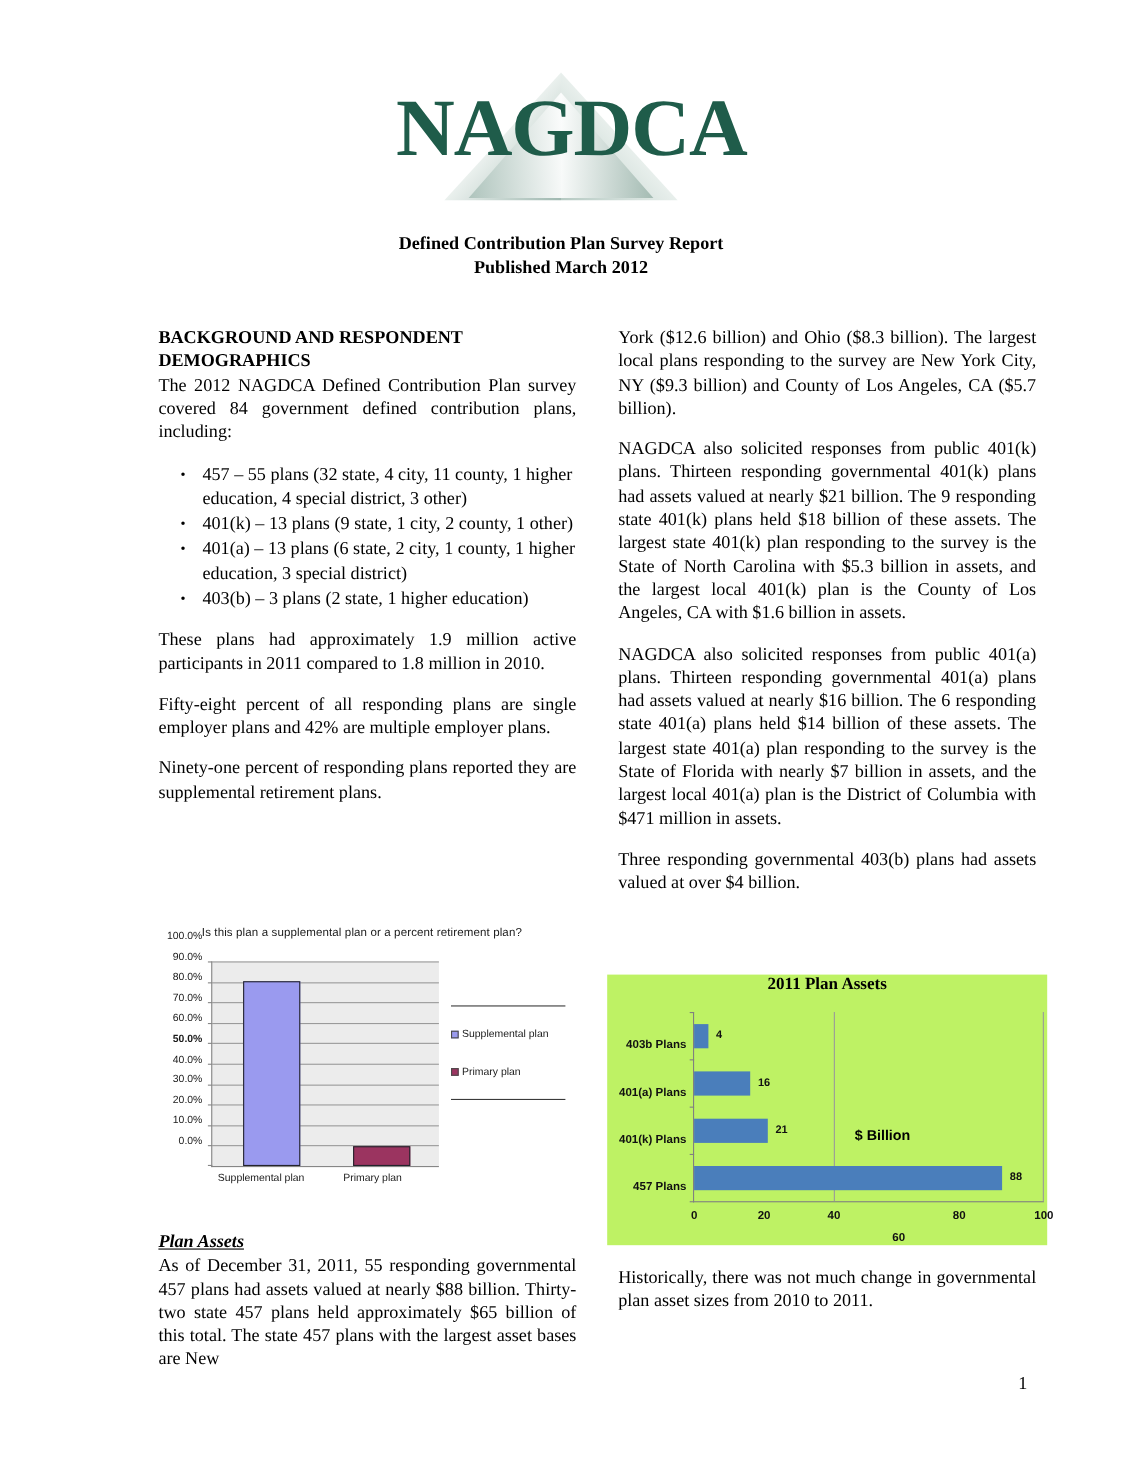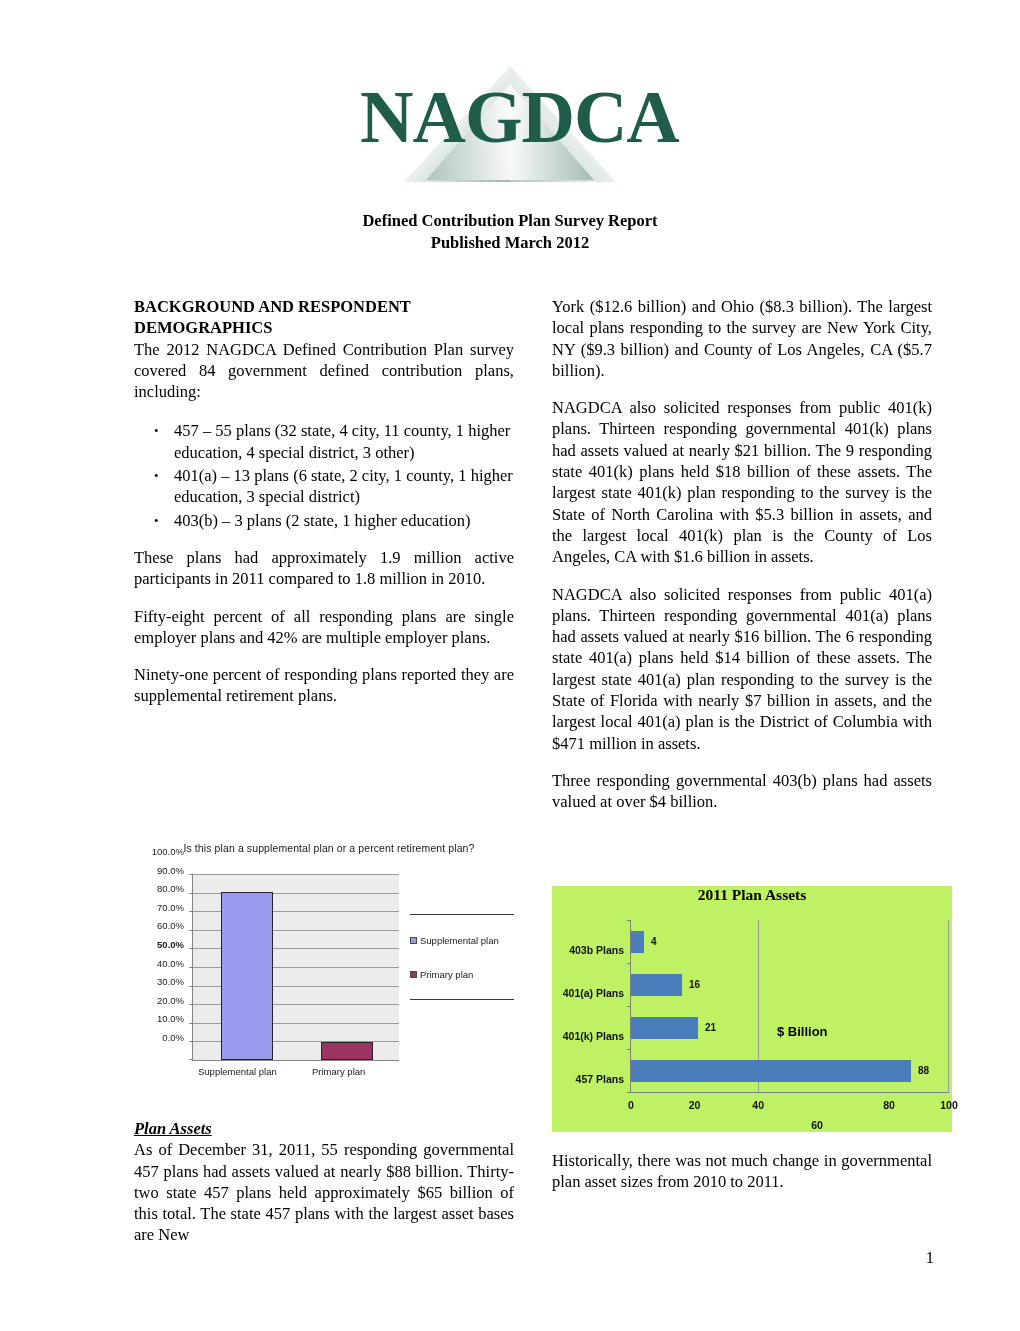--- a/index.html
+++ b/index.html
@@ -47,20 +47,21 @@
   }
 
   
   .col{
     position:absolute;
     top:296px;
     width:380px;
     font-size:16.5px;
     line-height:21.3px;
     text-align:justify;
+    margin-left:10px;
   }
   .col.left{ left:134px; }
   .col.right{ left:552px; }
 
   .col p{ margin:0 0 16px 0; }
   h2.section-head{
     margin:0;
     font-size:16.5px;
     font-weight:bold;
     line-height:21.3px;
@@ -279,20 +280,21 @@
 
   <div class="col left">
     <h2 class="section-head">
       <span>BACKGROUND AND RESPONDENT</span><br>
       <span>DEMOGRAPHICS</span>
     </h2>
     <p style="margin-bottom:0;">The 2012 NAGDCA Defined Contribution Plan survey covered 84 government defined contribution plans, including:</p>
 
     <ul class="plan-list">
       <li>457 – 55 plans (32 state, 4 city, 11 county, 1 higher education, 4 special district, 3 other)</li>
+      <li>401(k) – 13 plans (9 state, 1 city, 2 county, 1 other)</li>
       <li>401(a) – 13 plans (6 state, 2 city, 1 county, 1 higher education, 3 special district)</li>
       <li>403(b) – 3 plans (2 state, 1 higher education)</li>
     </ul>
 
     <p>These plans had approximately 1.9 million active participants in 2011 compared to 1.8 million in 2010.</p>
     <p>Fifty-eight percent of all responding plans are single employer plans and 42% are multiple employer plans.</p>
     <p>Ninety-one percent of responding plans reported they are supplemental retirement plans.</p>
   </div>
 
   <div class="chart1">
@@ -407,21 +409,21 @@
       <div class="c2-val" style="top:140px; left:287px;">88</div>
 
       <div class="c2-axislabel" style="top:104px; left:146px;">$ Billion</div>
     </div>
 
     <div class="c2-xlabels">
       <span style="left:1px;">0</span>
       <span style="left:64.6px;">20</span>
       <span style="left:128.2px;">40</span>
       <span style="left:187px;margin-top:20px;">60</span>
-      <span style="left:259px;">80</span>
+      <span style="left:242px;">80</span>
       <span style="left:319px;">100</span>
     </div>
   </div>
 
   <div class="col right" style="top:1150px;">
     <p>Historically, there was not much change in governmental plan asset sizes from 2010 to 2011.</p>
   </div>
 
   <div class="page-num">1</div>
 

